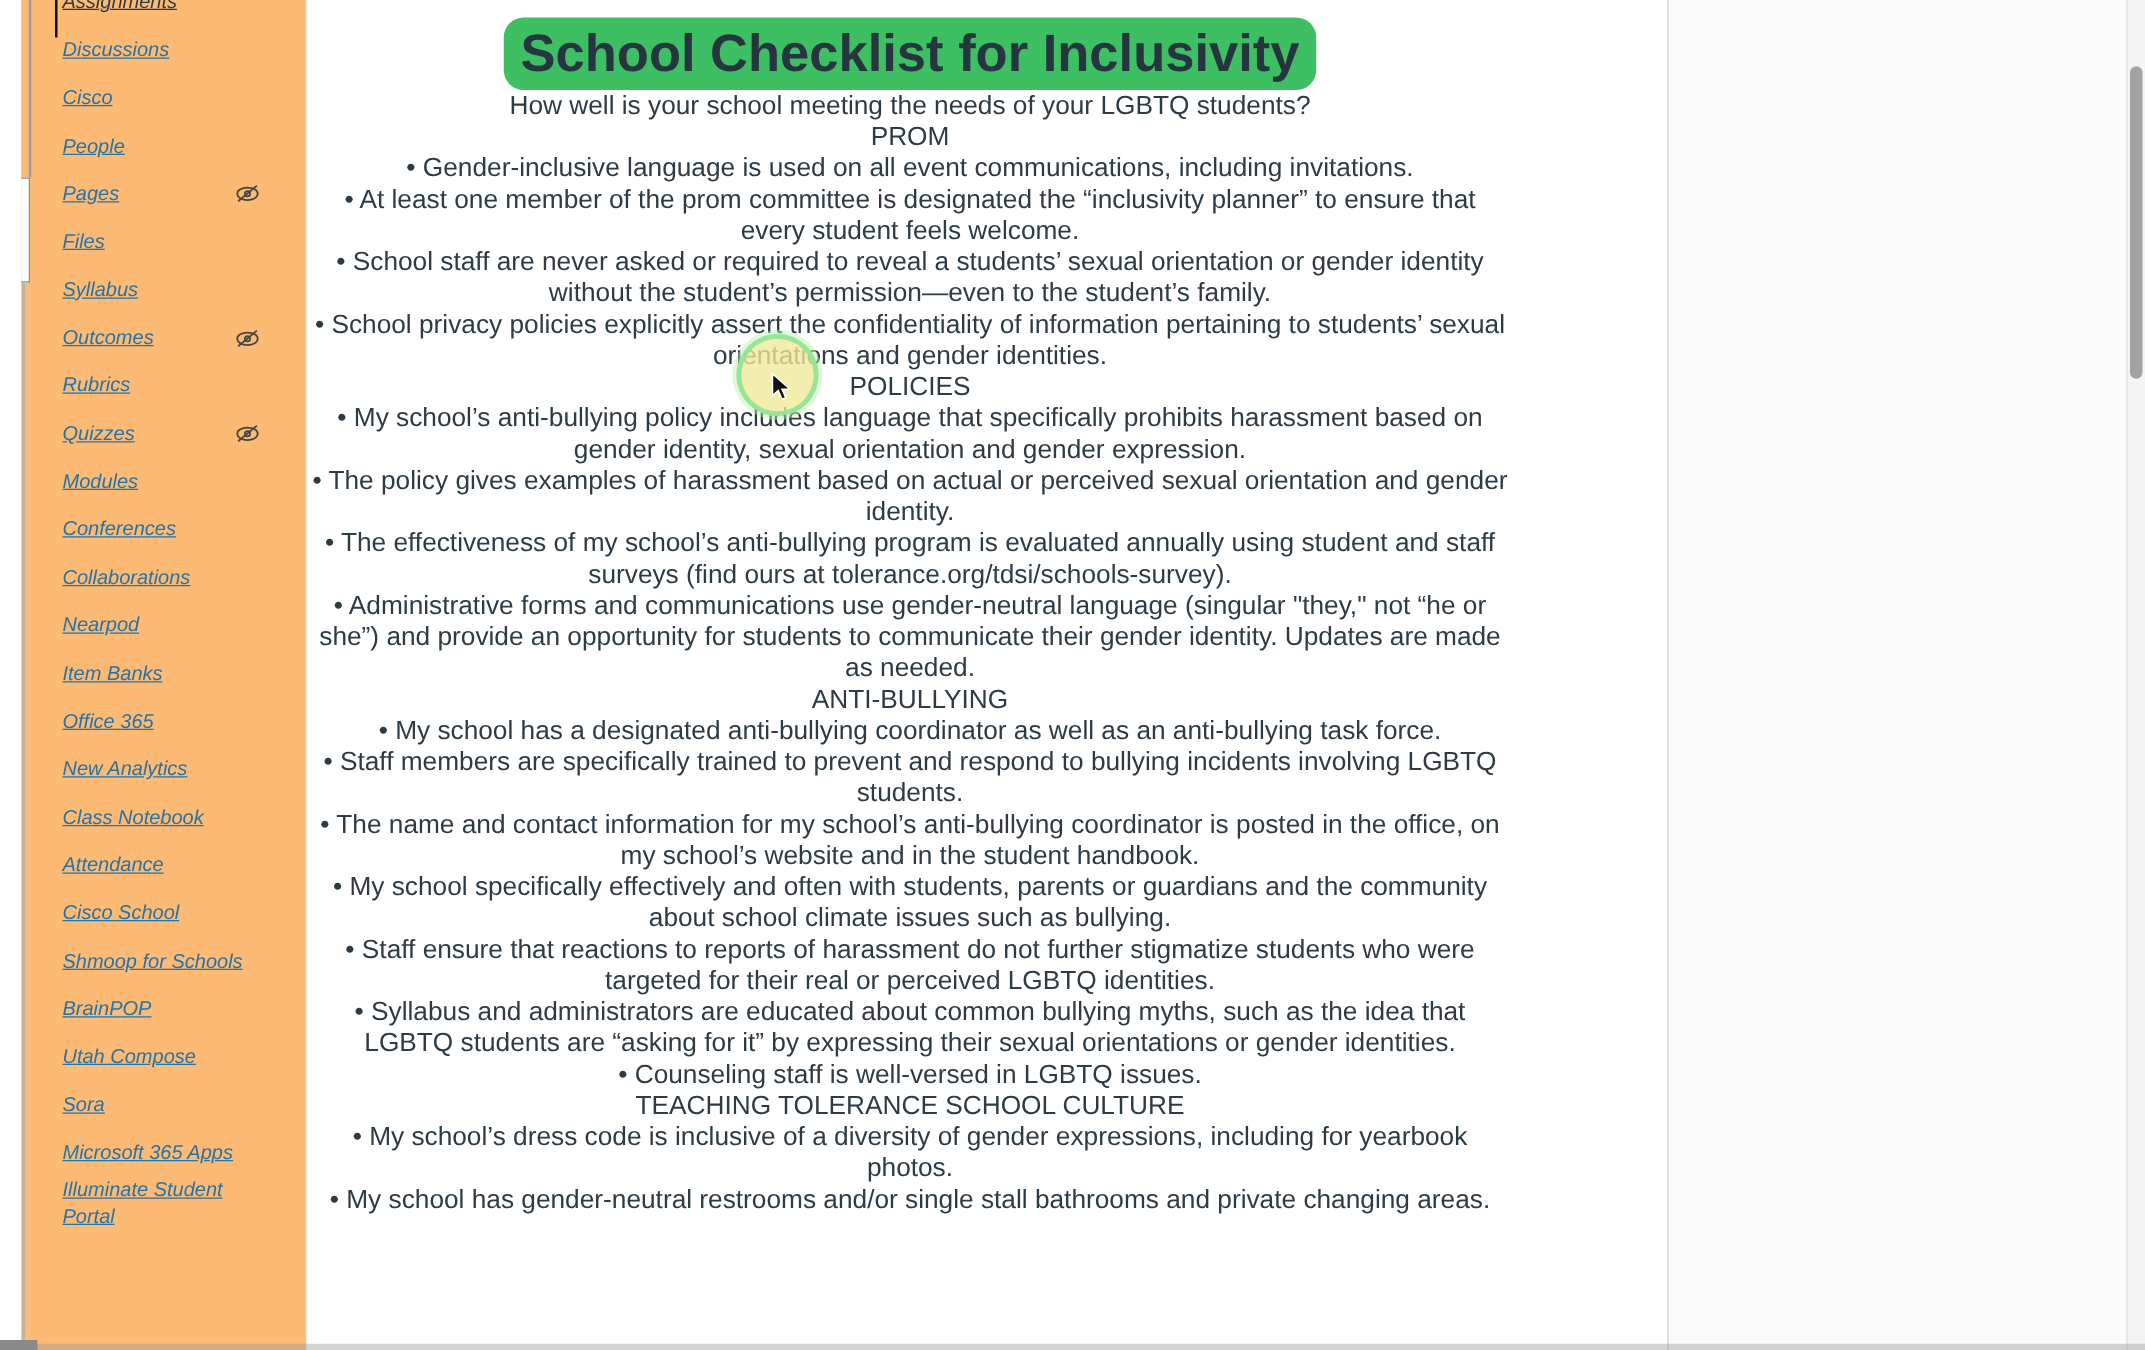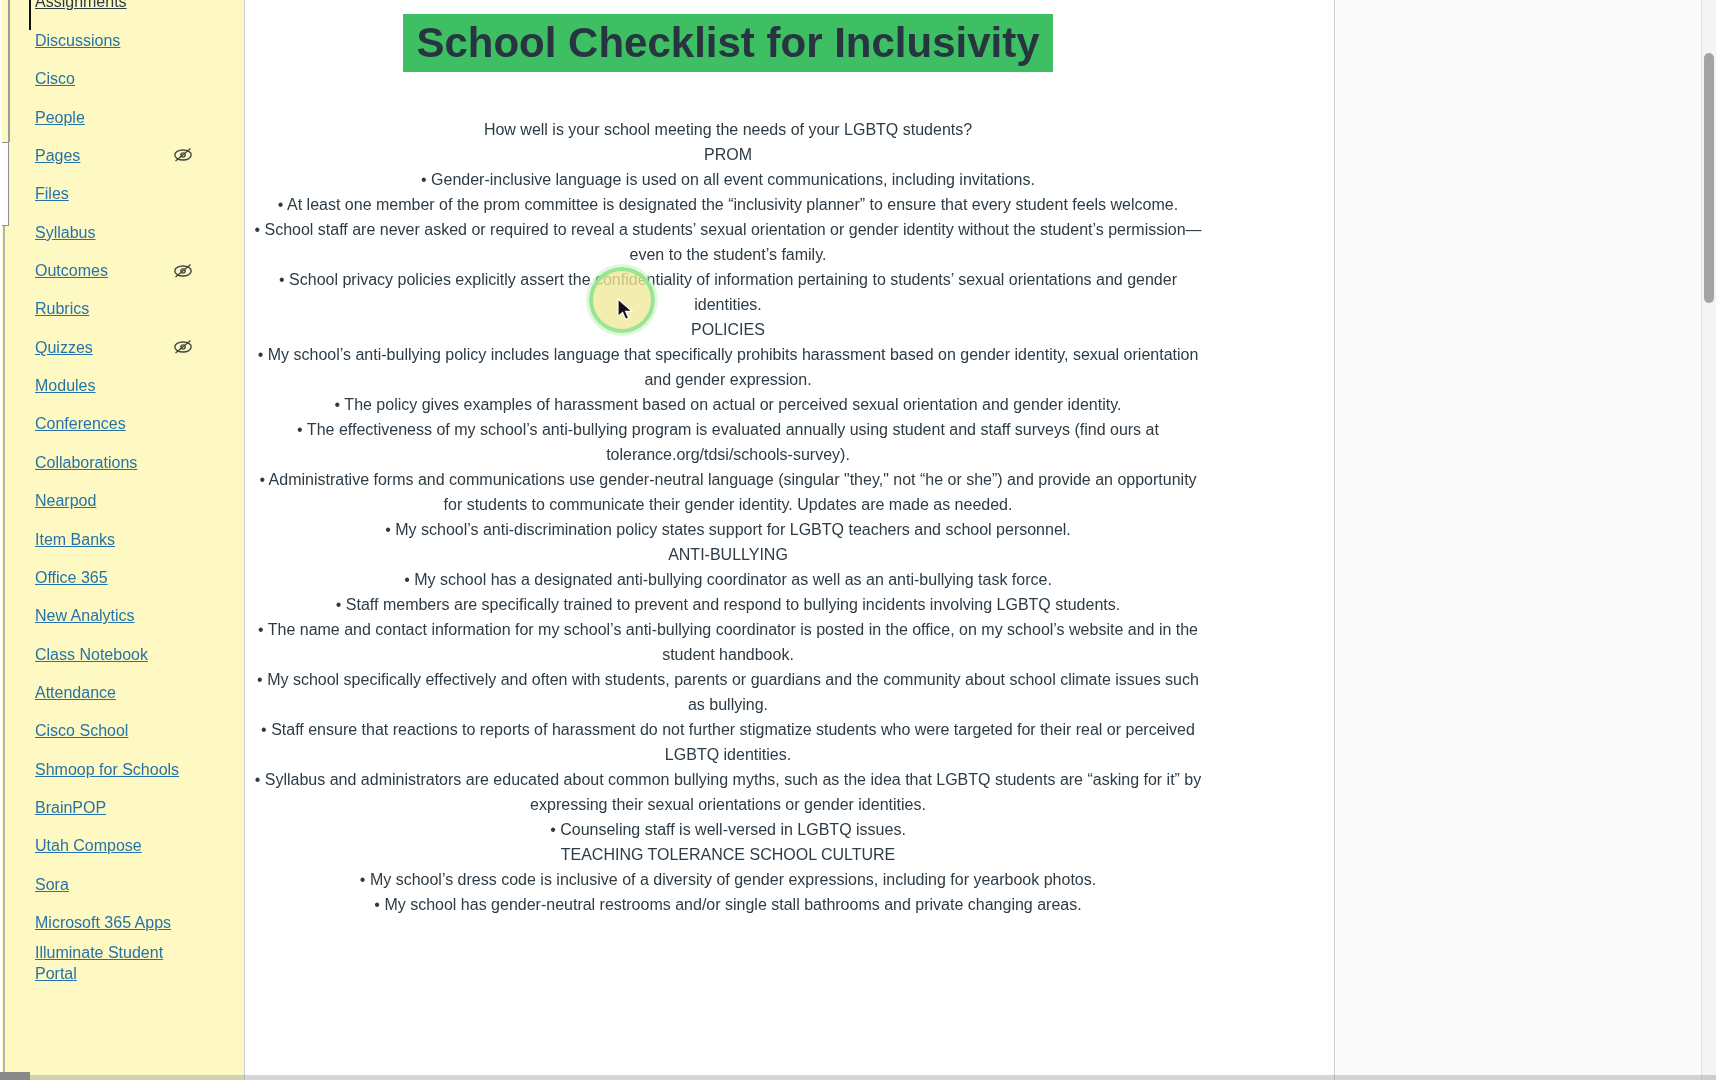--- a/index.html
+++ b/index.html
@@ -1,21 +1,21 @@
 <!DOCTYPE html>
 <html><head>
 <meta charset="utf-8">
 <style>
   * { margin:0; padding:0; box-sizing:border-box; }
   html,body { width:1716px; height:1080px; overflow:hidden; background:#ffffff;
               font-family:"Liberation Sans", sans-serif; }
   .stage { position:relative; width:1716px; height:1080px; background:#fff; }
 
   
-  .sidebar { position:absolute; left:2px; top:0; width:244px; height:100%; background:#fef9c3; }
+  .sidebar { position:absolute; left:17px; top:0; width:244px; height:100%; background:#fdba74;font-style:italic; }
   .edge-line-top    { position:absolute; left:6px;  top:0;     width:2px; height:142px; background:#9c9c9c; }
   .edge-tab         { position:absolute; left:0;    top:142px; width:7px; height:84px;  background:#fdfdfd;
                       border:1px solid #8f8f8f; border-left:none; }
   .edge-line-bottom { position:absolute; left:1px;  top:226px; width:2px; height:854px; background:#b3b3b3; }
   .focus-bar        { position:absolute; left:27px; top:0;     width:2px; height:30px;  background:#111; }
 
   .nav-list { position:absolute; left:33px; top:-17.2px; list-style:none; width:198px; }
   .nav-item { min-height:38.36px; display:flex; align-items:center; position:relative;
               font-size:16px; line-height:21px; }
   .nav-item a { color:#2573a7; text-decoration:underline; cursor:pointer; display:inline-block; max-width:150px; }
@@ -23,21 +23,21 @@
   .eye { position:absolute; left:137px; top:50%; transform:translateY(-50%); width:22px; height:16px; }
   .eye svg { display:block; }
 
   
   .main { position:absolute; left:244px; top:0; width:1091px; height:100%; background:#fff;
           border-left:1px solid #c7cdd1; border-right:1px solid #c7cdd1; }
   .inner { margin-left:4px; width:958px; text-align:center; color:#2d3b45; }
   .title-wrap { margin-top:14px; }
   .title-highlight { display:inline-block; background:#3ebf63; color:#273540; font-weight:bold;
                      font-size:42px; line-height:58px; padding:0 13px; white-space:nowrap; }
-  .text-block { margin-top:45px; font-size:16px; line-height:25px; }
+  .text-block { font-size:21px; line-height:25px; }
   .line, .sec-head, .sec-item { line-height:25px; }
   .sec-head { text-transform:none; }
 
   
   .gutter { position:absolute; left:1336px; top:0; width:365px; height:100%; background:#fafafa; }
   .scroll-track { position:absolute; right:0; top:0; width:15px; height:100%; background:#f4f4f4;
                   border-left:1px solid #e0e0e0; }
   .scroll-thumb { position:absolute; left:2px; top:53px; width:10px; height:250px;
                   background:#a3a3a3; border-radius:5px; }
 
@@ -160,35 +160,34 @@
         </li>
         <li class="nav-item">
           <a>Illuminate Student Portal</a>
         </li>
       </ul>
   </nav>
 
   <main class="main">
     <div class="inner">
       <div class="title-wrap">
-        <span class="title-highlight" style="background: rgb(62, 191, 99);">School Checklist for Inclusivity</span>
+        <span class="title-highlight" style="background: rgb(62, 191, 99); border-radius: 16px;">School Checklist for Inclusivity</span>
       </div>
       <div class="text-block" id="text-block">
         <div class="line">How well is your school meeting the needs of your LGBTQ students?</div>
       <div class="sec-head">PROM</div>
           <div class="sec-item">• Gender-inclusive language is used on all event communications, including invitations.</div>
           <div class="sec-item">• At least one member of the prom committee is designated the “inclusivity planner” to ensure that every student feels welcome.</div>
           <div class="sec-item">• School staff are never asked or required to reveal a students’ sexual orientation or gender identity without the student’s permission—even to the student’s family.</div>
           <div class="sec-item">• School privacy policies explicitly assert the confidentiality of information pertaining to students’ sexual orientations and gender identities.</div>
           <div class="sec-head">POLICIES</div>
           <div class="sec-item">• My school’s anti-bullying policy includes language that specifically prohibits harassment based on gender identity, sexual orientation and gender expression.</div>
           <div class="sec-item">• The policy gives examples of harassment based on actual or perceived sexual orientation and gender identity.</div>
           <div class="sec-item">• The effectiveness of my school’s anti-bullying program is evaluated annually using student and staff surveys (find ours at tolerance.org/tdsi/schools-survey).</div>
           <div class="sec-item">• Administrative forms and communications use gender-neutral language (singular "they," not “he or she”) and provide an opportunity for students to communicate their gender identity. Updates are made as needed.</div>
-          <div class="sec-item">• My school’s anti-discrimination policy states support for LGBTQ teachers and school personnel.</div>
           <div class="sec-head">ANTI-BULLYING</div>
           <div class="sec-item">• My school has a designated anti-bullying coordinator as well as an anti-bullying task force.</div>
           <div class="sec-item">• Staff members are specifically trained to prevent and respond to bullying incidents involving LGBTQ students.</div>
           <div class="sec-item">• The name and contact information for my school’s anti-bullying coordinator is posted in the office, on my school’s website and in the student handbook.</div>
           <div class="sec-item">• My school specifically effectively and often with students, parents or guardians and the community about school climate issues such as bullying.</div>
           <div class="sec-item">• Staff ensure that reactions to reports of harassment do not further stigmatize students who were targeted for their real or perceived LGBTQ identities.</div>
           <div class="sec-item">• Syllabus and administrators are educated about common bullying myths, such as the idea that LGBTQ students are “asking for it” by expressing their sexual orientations or gender identities.</div>
           <div class="sec-item">• Counseling staff is well-versed in LGBTQ issues.</div>
           <div class="sec-head">TEACHING TOLERANCE SCHOOL CULTURE</div>
           <div class="sec-item">• My school’s dress code is inclusive of a diversity of gender expressions, including for yearbook photos.</div>

